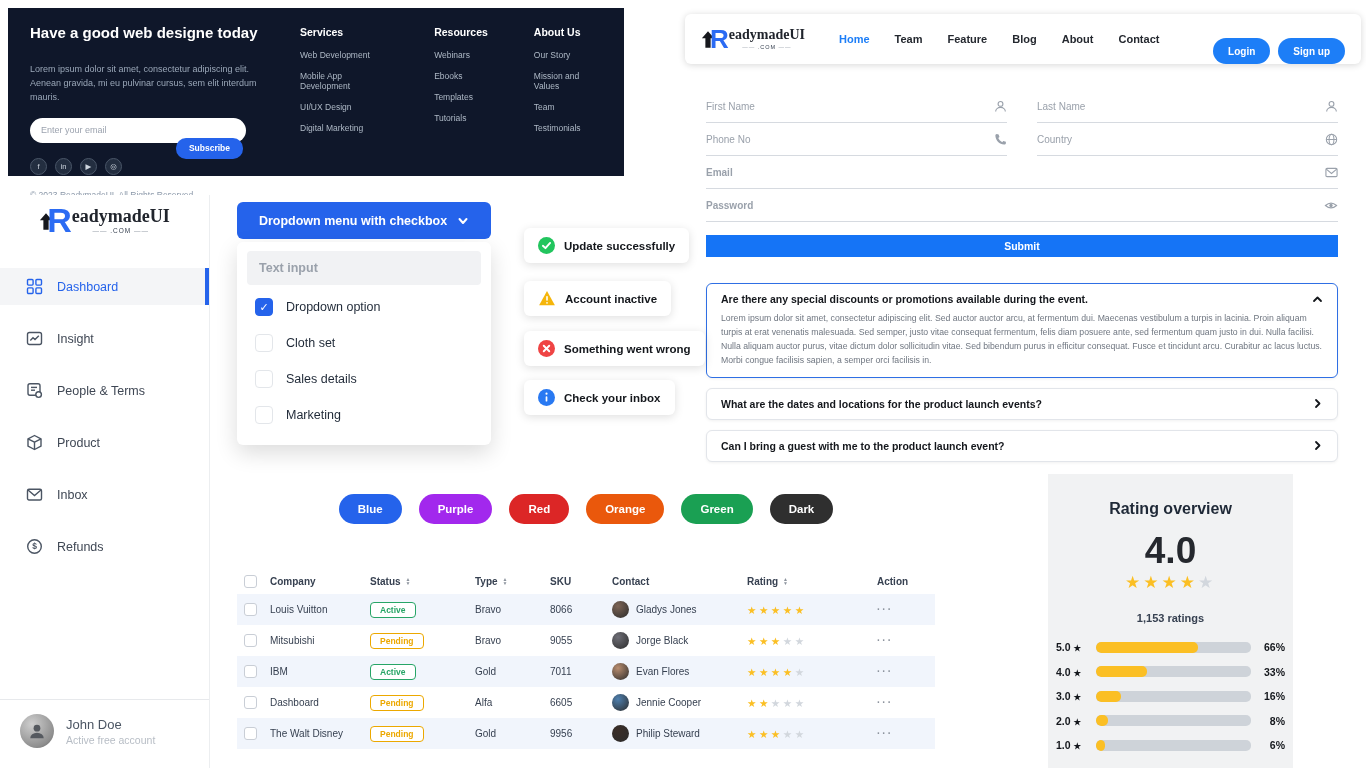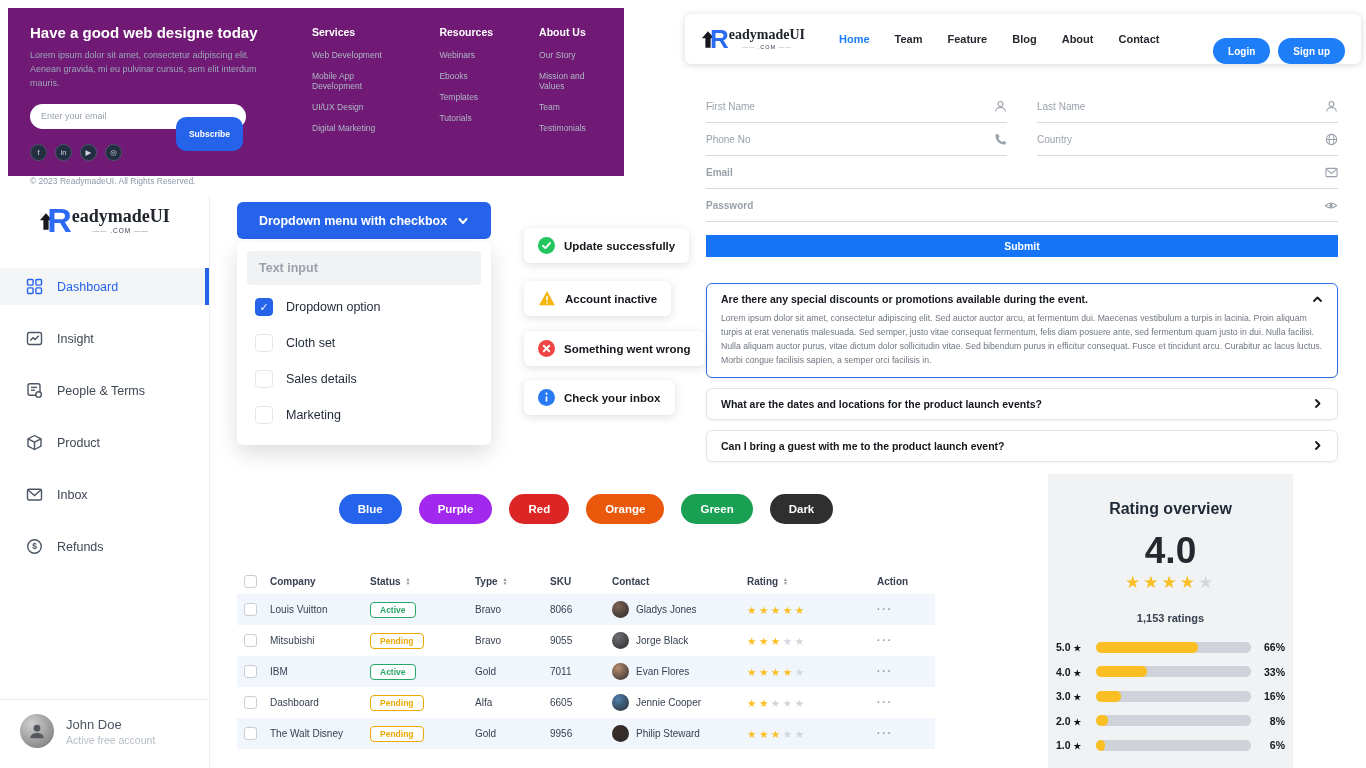--- a/index.html
+++ b/index.html
@@ -1,28 +1,28 @@
 <!DOCTYPE html>
 <html><head>
 <meta charset="utf-8">
 <style>
   * { margin:0; padding:0; box-sizing:border-box; }
   html,body { width:1366px; height:768px; }
   body { font-family:"Liberation Sans", sans-serif; background:#fff; position:relative; overflow:hidden; }
   .abs { position:absolute; }
 
   
-  #footer { left:8px; top:8px; width:616px; height:168px; background:#701a75; display:flex; padding:16px 22px; gap:50px; }
+  #footer { left:8px; top:8px; width:616px; height:168px; background:#0f172a; display:flex; padding:16px 22px; gap:38px; }
   .f-left { width:232px; flex-shrink:0; }
   .f-title { color:#fff; font-size:15px; font-weight:bold; }
-  .f-desc { color:#9aa7b8; font-size:9px; line-height:1.55; margin-top:8px; }
+  .f-desc { color:#9aa7b8; font-size:9px; line-height:1.55; margin-top:22px; }
   .f-sub { margin-top:13px; width:216px; height:25px; background:#fff; border-radius:13px; display:flex; align-items:center; padding:0 3px 0 11px; }
   .f-sub input { border:none; outline:none; flex:1; font-size:9px; color:#374151; background:transparent; min-width:0; }
   .f-sub input::placeholder { color:#9ca3af; }
-  .f-sub button { height:34px; padding:0 13px; border:none; border-radius:10px; background:#2563eb; color:#fff; font-size:8.5px; font-weight:bold; cursor:pointer;margin-top:36px; }
+  .f-sub button { height:21px; padding:0 13px; border:none; border-radius:10px; background:#2563eb; color:#fff; font-size:8.5px; font-weight:bold; cursor:pointer;margin-top:36px; }
   .f-social { display:flex; gap:8px; margin-top:15px; }
   .f-ic { width:17px; height:17px; border-radius:50%; border:1px solid #4a5668; background:#232e40; color:#cfd6df; font-size:7.5px; display:flex; align-items:center; justify-content:center; }
   .f-copy { color:#8b98a9; font-size:8.5px; margin-top:15px; }
   .f-cols { display:flex; gap:46px; padding-top:2px; }
   .f-col h4 { color:#fff; font-size:10.5px; font-weight:bold; margin-bottom:12px; }
   .f-col div { color:#aeb9c6; font-size:8.5px; margin-bottom:11px; cursor:pointer; }
 
   
   .logo { display:flex; align-items:center; }
   .logo-r { color:#2b6bf3; font-weight:bold; line-height:0.8; }

